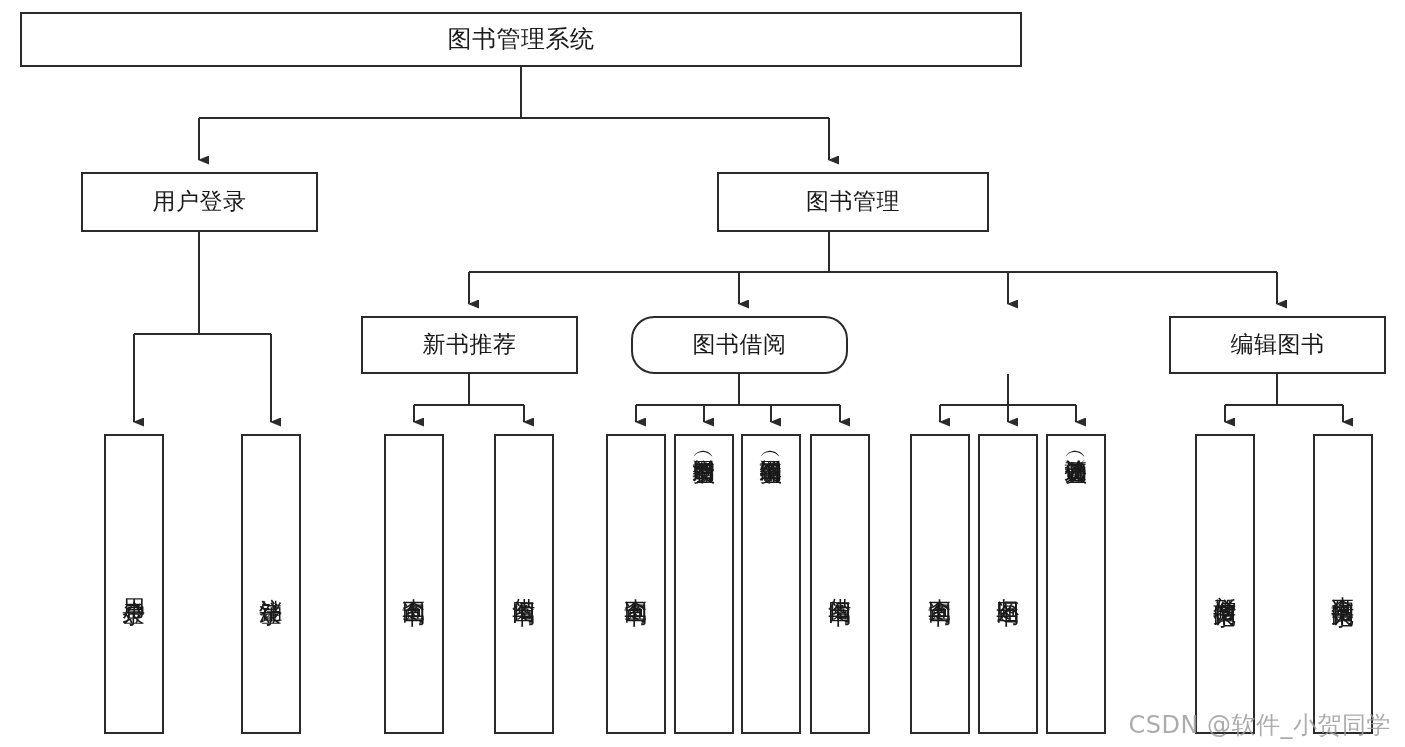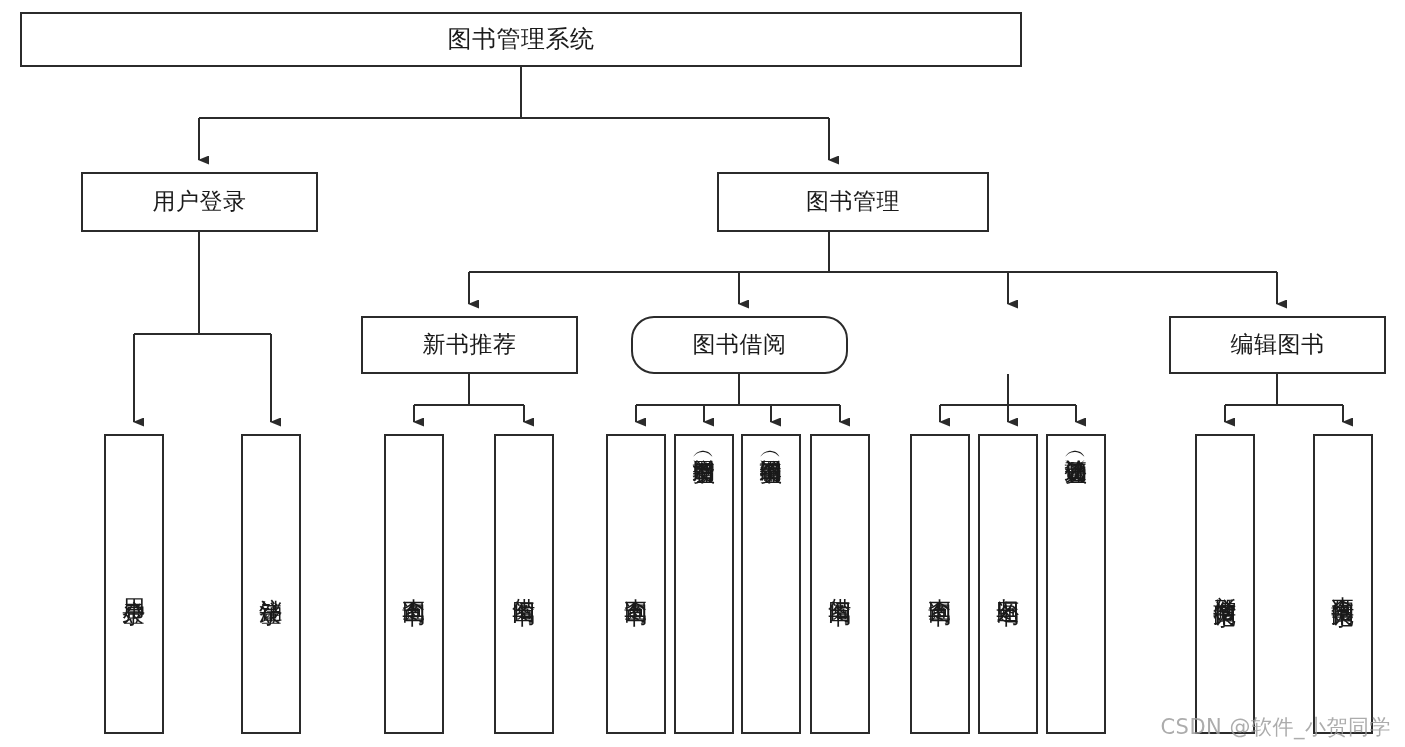--- a/index.html
+++ b/index.html
@@ -66,21 +66,21 @@
     letter-spacing: 0.5px;
   }
   .node-v.mid-pad {
     padding-top: 0;
     align-items: center;
   }
   #watermark {
     position: absolute;
     right: 14px;
     bottom: 6px;
-    font-size: 21px;
+    font-size: 24px;
     color: #9e9e9e;
     opacity: 0.85;
     white-space: nowrap;
     letter-spacing: 0.5px;
   }
 </style>
 </head>
 <body>
 
 <div id="diagram-root">

